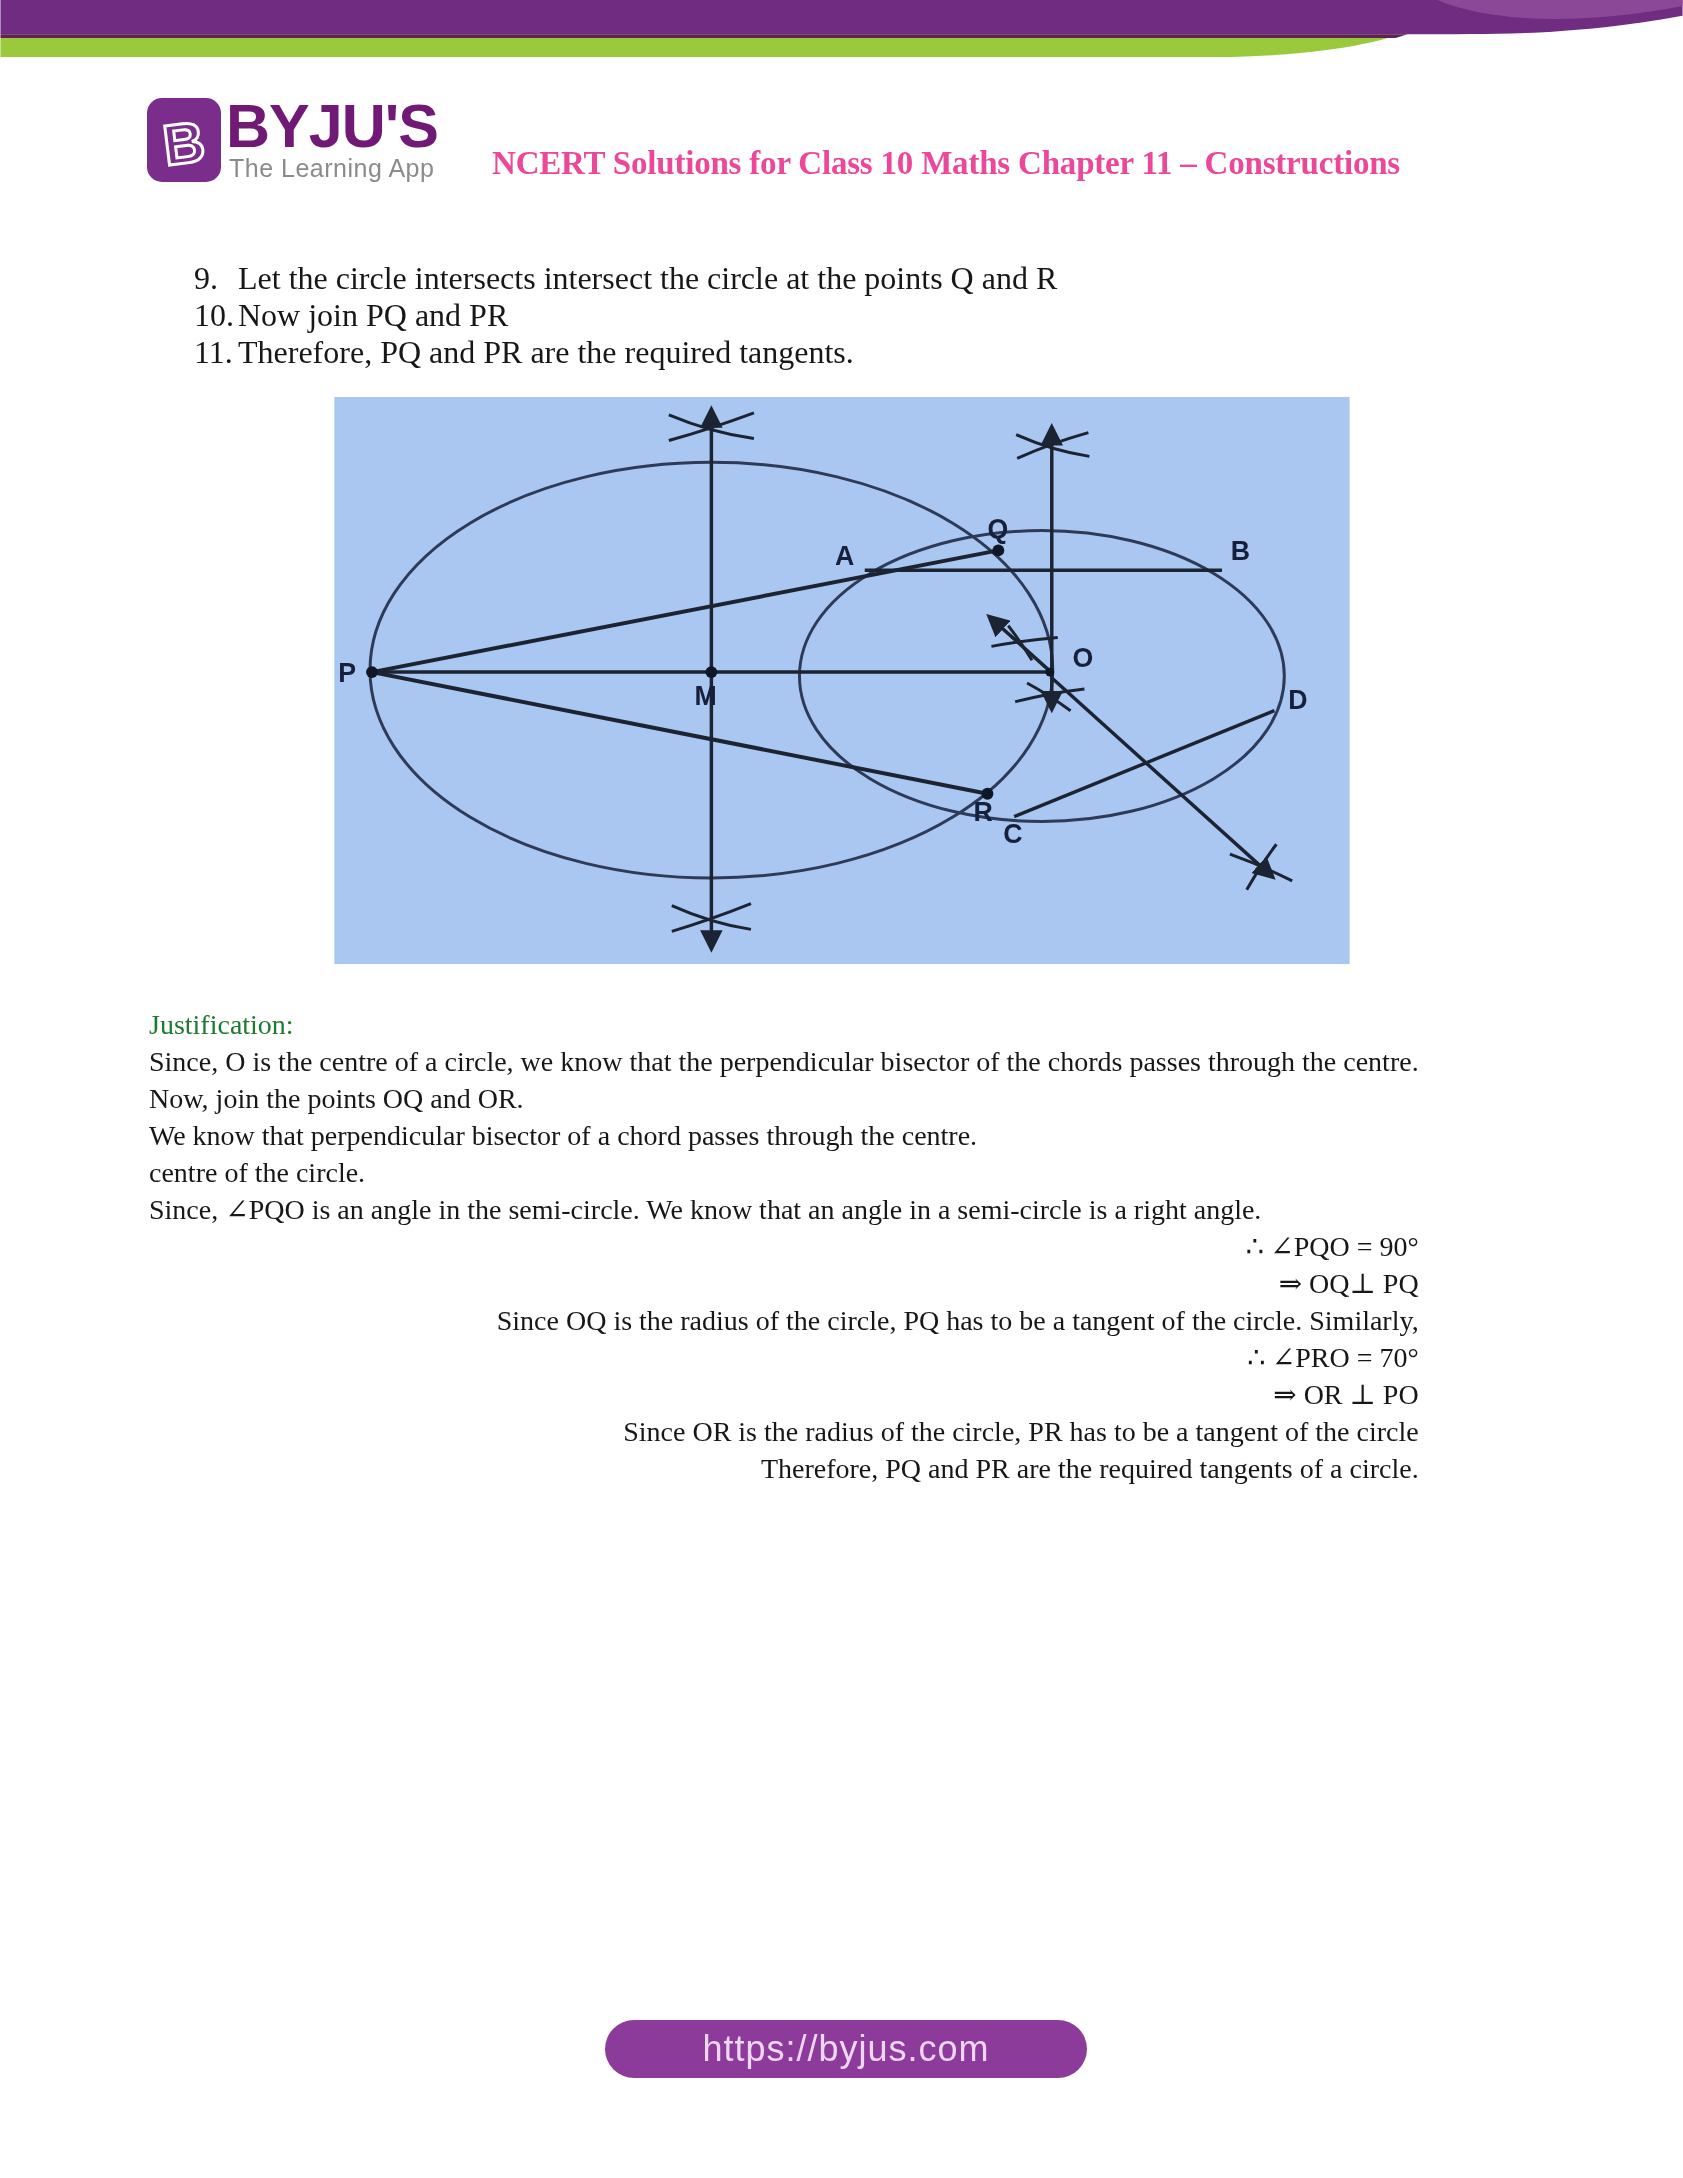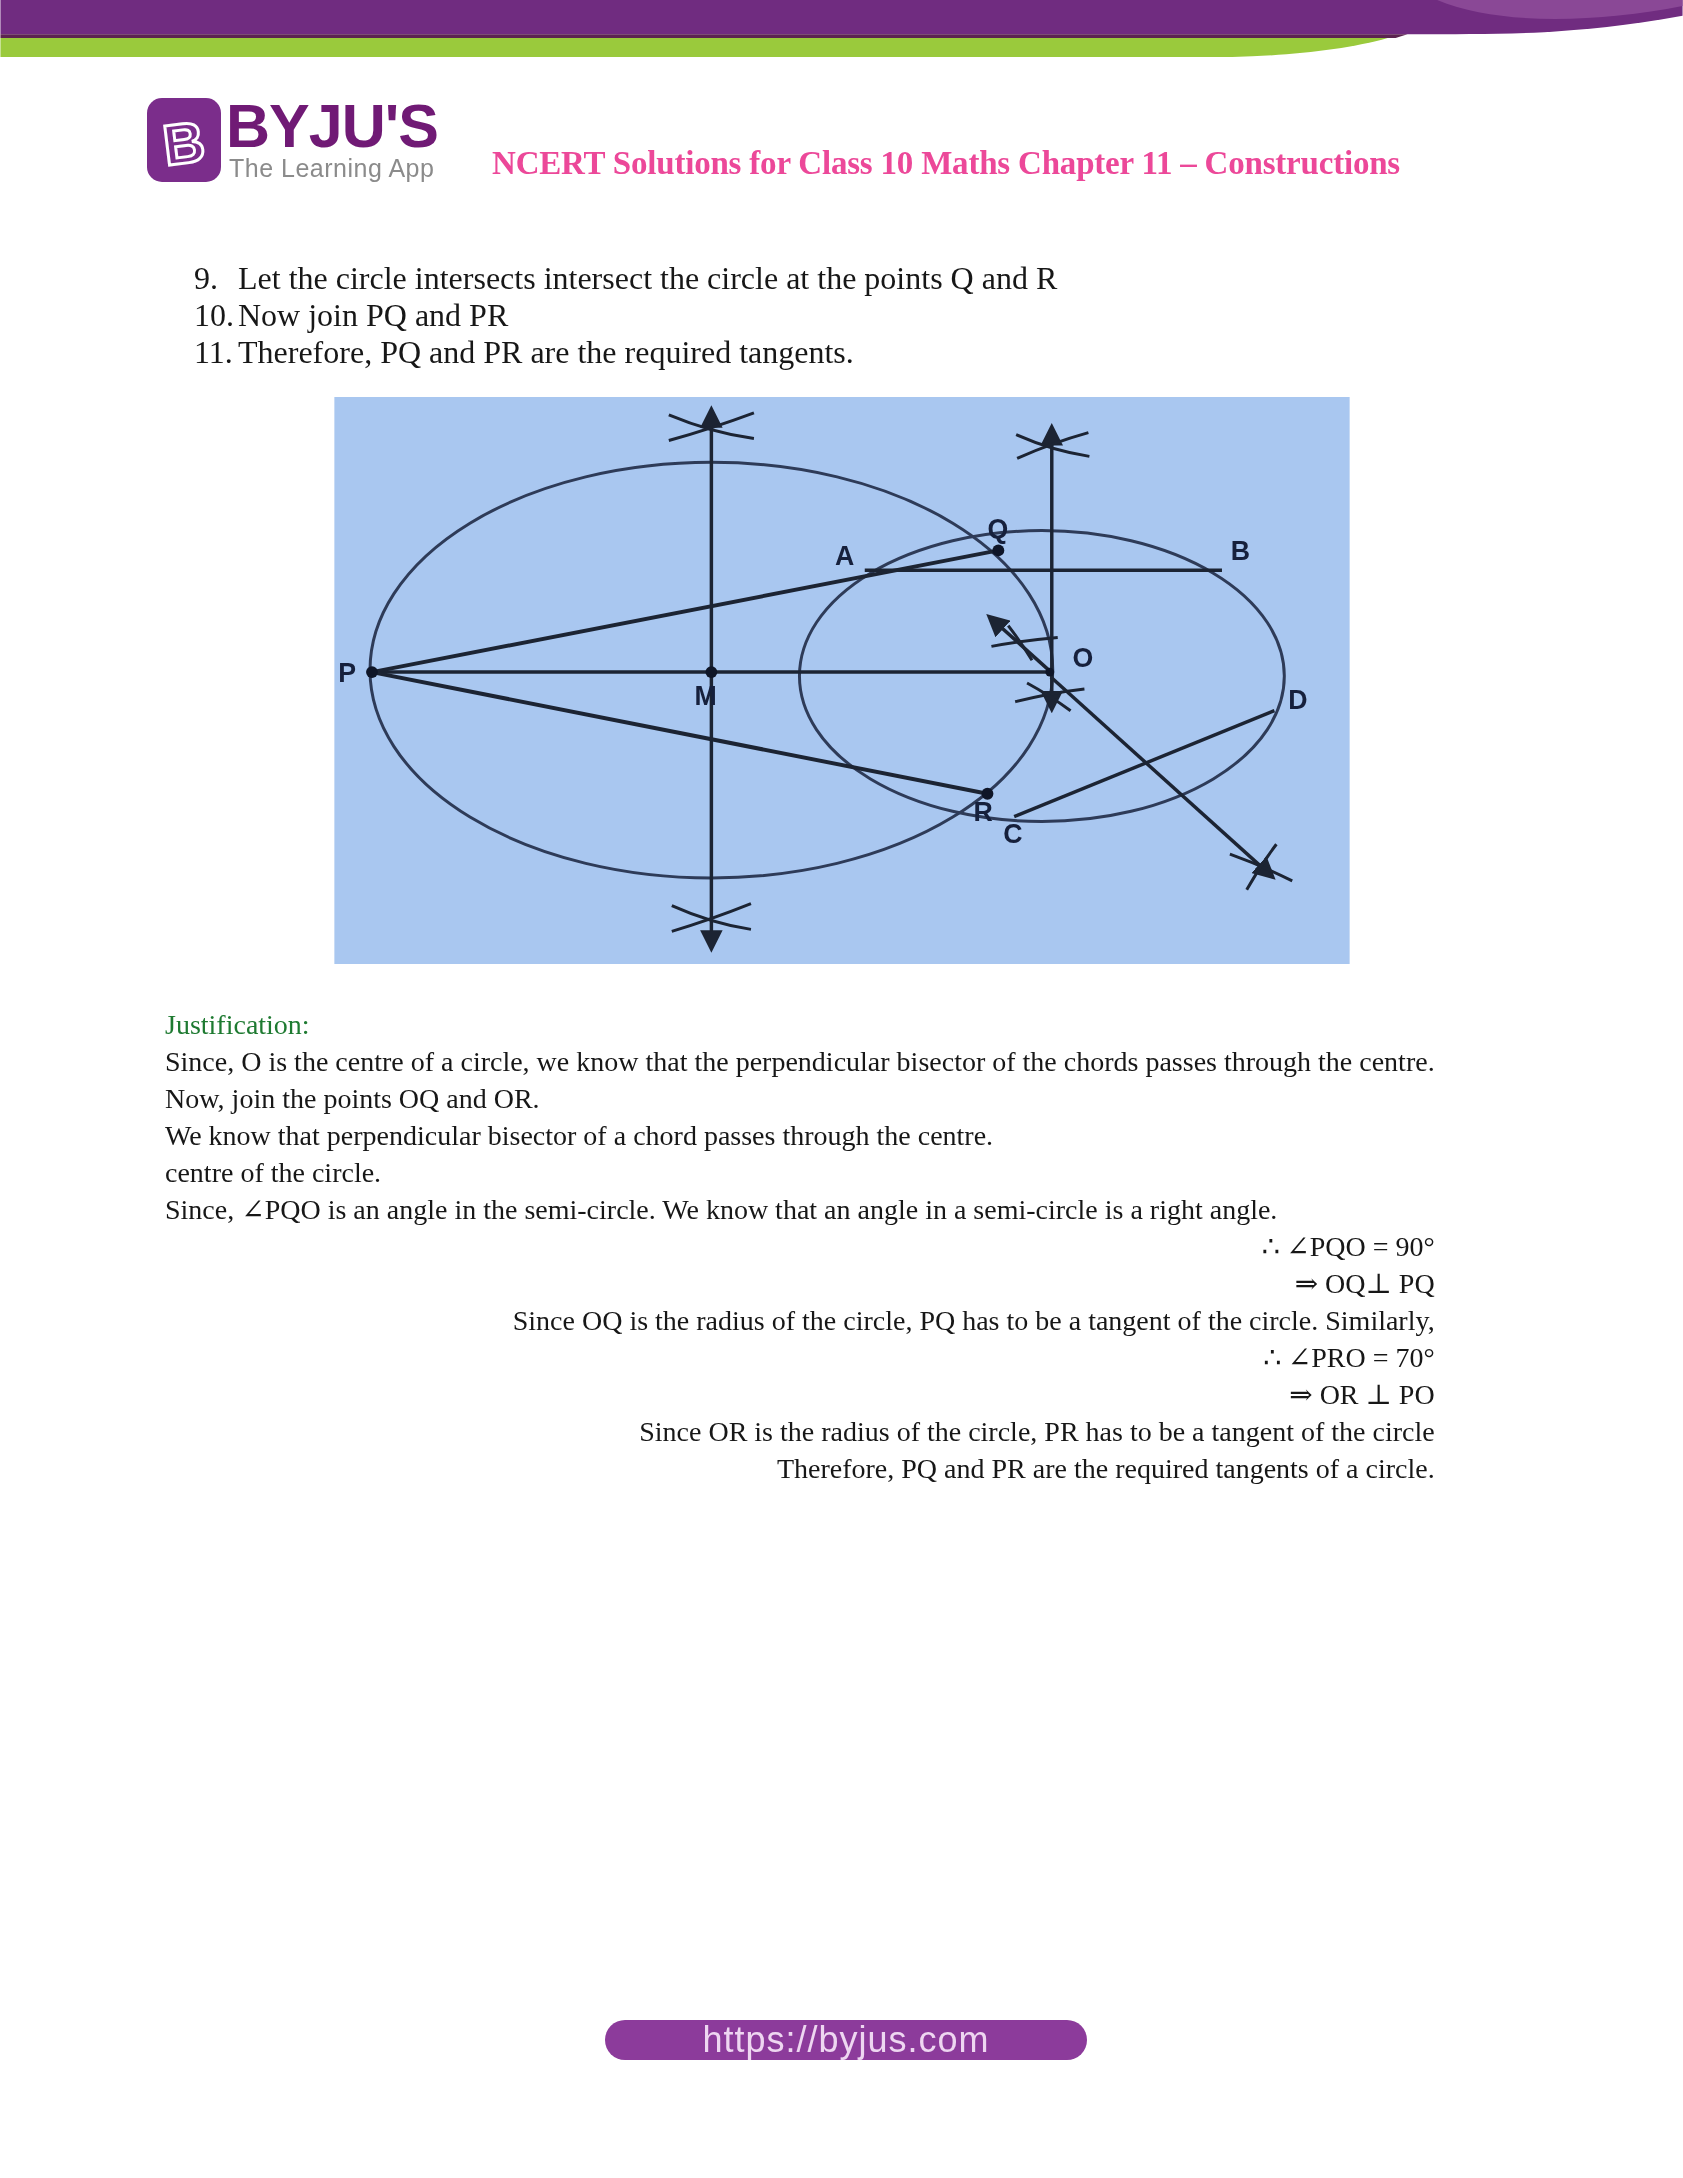--- a/index.html
+++ b/index.html
@@ -18,26 +18,26 @@
              font-size:25px;color:#8b8b8b;letter-spacing:0.5px;line-height:25px;}
   
   #page-title{left:492px;top:145px;font-size:33px;font-weight:bold;white-space:nowrap;letter-spacing:-0.2px;color:#ec4899;}
   
   #steps{left:194px;top:260px;font-size:32px;line-height:37px;}
   .step-row{white-space:nowrap;}
   .step-num{display:inline-block;min-width:44px;}
   
   #diagram{left:334px;top:397px;width:1016px;height:567px;}
   
-  #justification{left:149px;top:1006px;font-size:28px;line-height:37px;margin-left:16px;}
+  #justification{left:149px;top:1006px;font-size:28px;line-height:37px;}
   #justification .heading{color:#1e7a31;}
   .jline{white-space:nowrap;}
   .jline.indent{padding-left:18px;text-align:right;}
   
-  #footer-pill{left:605px;top:2020px;width:482px;height:40px;background:#8c3b9b;border-radius:30px;
+  #footer-pill{left:605px;top:2020px;width:482px;height:58px;background:#8c3b9b;border-radius:30px;
                display:flex;align-items:center;justify-content:center;
                font-family:"Liberation Sans","DejaVu Sans",sans-serif;font-size:36px;letter-spacing:1px;color:#eed6f1;}
 </style>
 </head>
 <body>
 
 <div id="canvas">
 
   <svg id="header-wave" class="abs" viewBox="0 0 1700 95" aria-hidden="true">
     <path fill="#702c80" d="M0,0 H1700 V16 C1645,26 1598,30.5 1560,32.5 C1518,34.5 1470,34.5 1430,34.5 L0,34.5 Z"></path>

